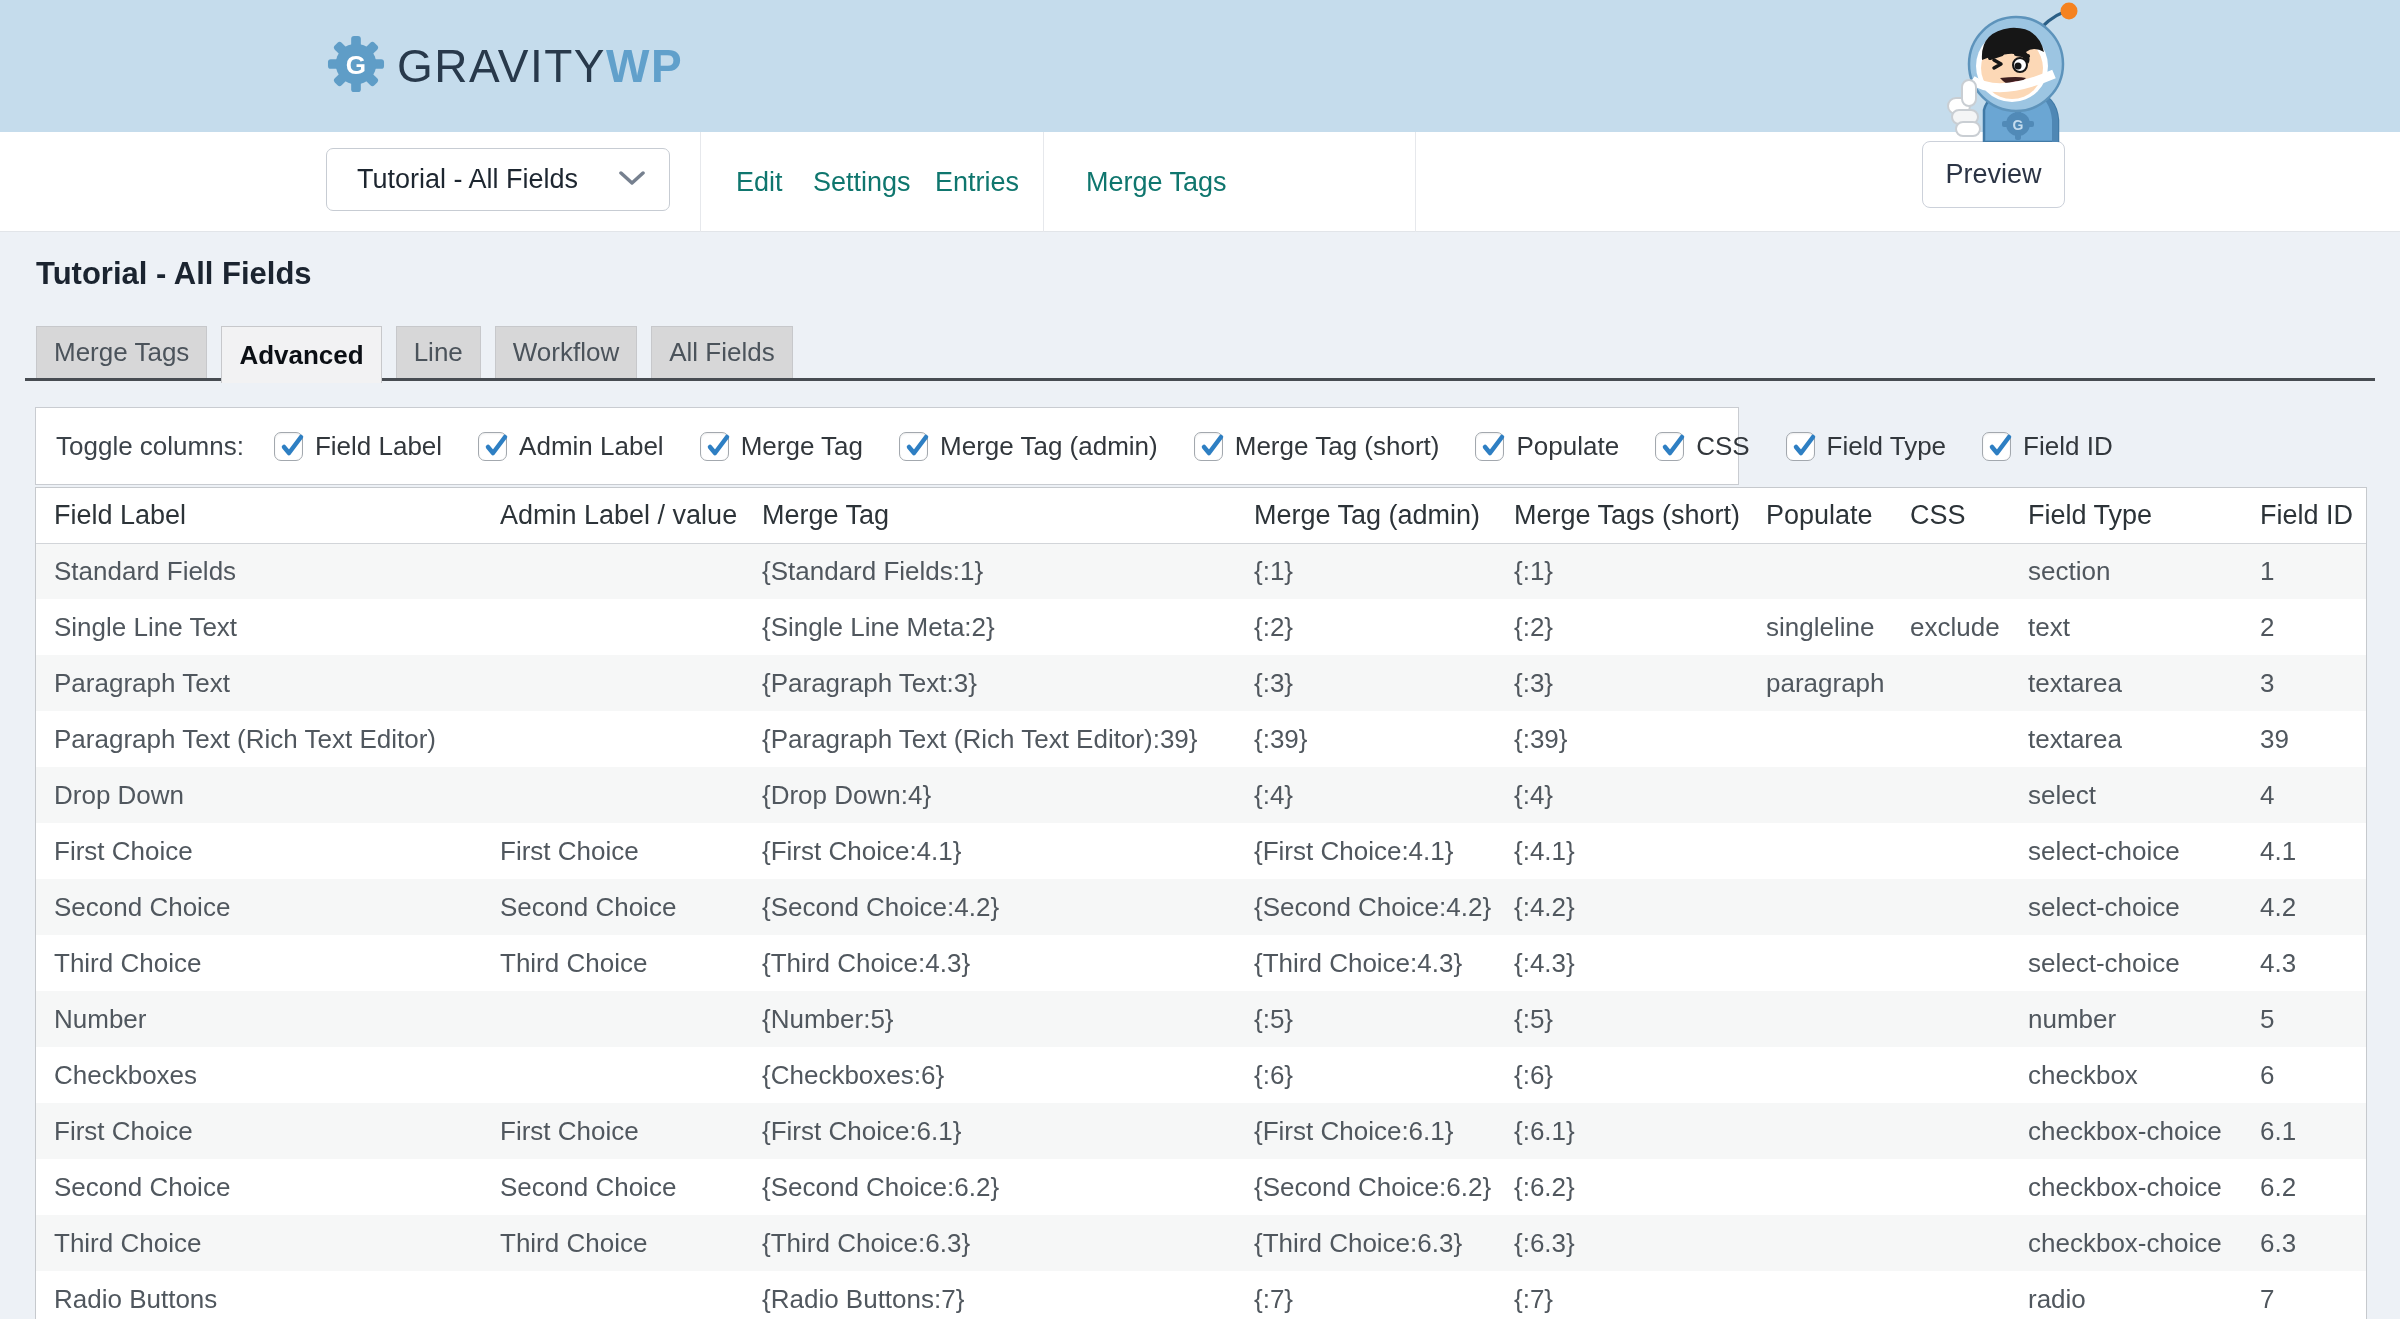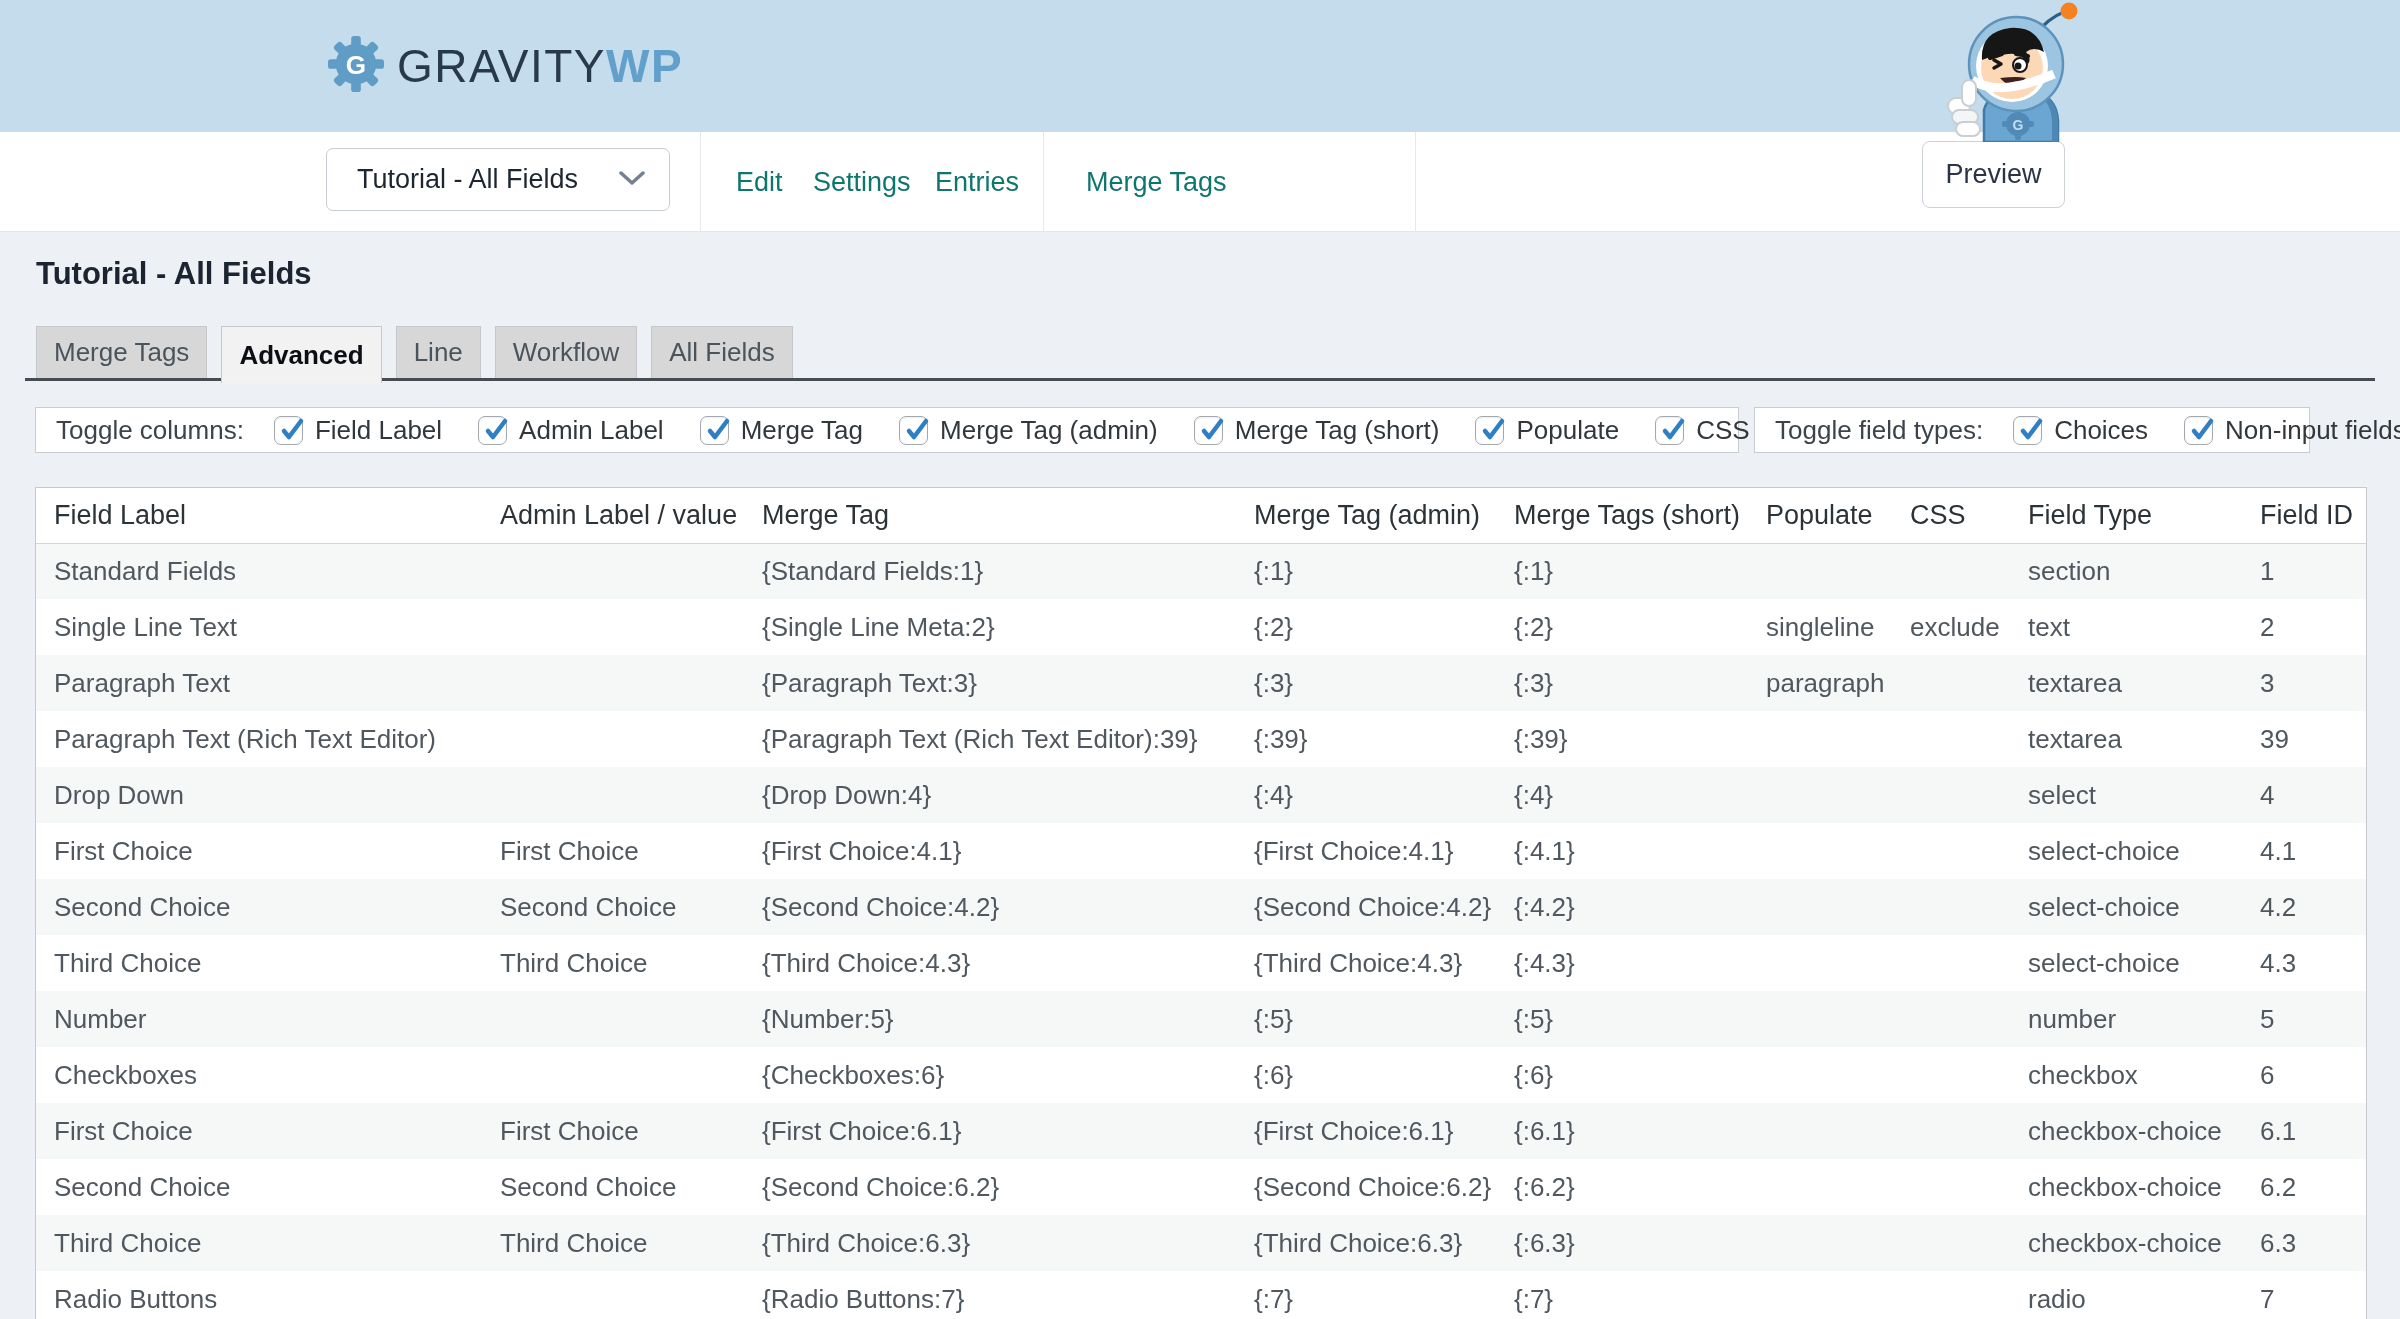--- a/index.html
+++ b/index.html
@@ -23,21 +23,21 @@
   .preview-btn { position:absolute; left:1922px; top:9px; width:143px; height:67px; background:#fff; border:1px solid #ccd1da; border-radius:8px; font-size:27px; color:#2b3445; display:flex; align-items:center; justify-content:center; cursor:pointer; font-family:"Liberation Sans",sans-serif; }
 
   
   .page-title { position:absolute; left:36px; top:256px; font-size:31px; font-weight:700; color:#1b2430; }
   .tabs-underline { position:absolute; left:25px; top:378px; width:2350px; height:3px; background:#474c52; }
   .tabs { position:absolute; left:36px; top:326px; display:flex; gap:14px; align-items:flex-start; z-index:2; }
   .tab { height:52px; padding:0 17px; display:flex; align-items:center; font-size:26px; color:#4b535b; background:#d7d7d8; border:1px solid #c7c8cb; border-bottom:none; cursor:pointer; white-space:nowrap; }
   .tab.active { height:57px; background:#f2f2f3; color:#0b0f14; font-weight:700; }
 
   
-  .toggle-box { position:absolute; top:407px; height:46px; background:#fff; border:1px solid #c9ccd1; display:flex; align-items:center; padding:0 20px; }
+  .toggle-box { position:absolute; top:407px; height:78px; background:#fff; border:1px solid #c9ccd1; display:flex; align-items:center; padding:0 20px; }
   .toggle-box.columns { left:35px; width:1704px; }
   .toggle-box.fieldtypes { left:1754px; width:556px; }
   .toggle-label { font-size:26px; color:#3c434a; margin-right:30px; white-space:nowrap; }
   .cb-list { display:flex; align-items:center; gap:36px; }
   .cb-item { display:flex; align-items:center; gap:12px; cursor:pointer; white-space:nowrap; }
   .cb { width:29px; height:29px; border:1px solid #a3a8ae; border-radius:7px; background:#fff; position:relative; box-shadow:inset 0 1px 2px rgba(0,0,0,.07); flex:0 0 auto; }
   .cb svg { position:absolute; left:2px; top:-2px; }
   .cb-text { font-size:26px; color:#32373c; }
 
   
@@ -220,41 +220,20 @@
           </span>
           <span class="cb-text">Field Type</span>
         </label>
         <label class="cb-item">
           <span class="cb">
             <svg width="30" height="30" viewBox="0 0 30 30">
               <path d="M7 16 L12 22 L24 6" stroke="#2e7fc3" stroke-width="4.5" fill="none" stroke-linecap="round" stroke-linejoin="round"></path>
             </svg>
           </span>
           <span class="cb-text">Field ID</span>
-        </label>
-      </div>
-  </div>
-  <div class="toggle-box fieldtypes">
-    <span class="toggle-label">Toggle field types:</span>
-    <div class="cb-list" id="toggle-fieldtypes-list">
-        <label class="cb-item">
-          <span class="cb">
-            <svg width="30" height="30" viewBox="0 0 30 30">
-              <path d="M7 16 L12 22 L24 6" stroke="#2e7fc3" stroke-width="4.5" fill="none" stroke-linecap="round" stroke-linejoin="round"></path>
-            </svg>
-          </span>
-          <span class="cb-text">Choices</span>
-        </label>
-        <label class="cb-item">
-          <span class="cb">
-            <svg width="30" height="30" viewBox="0 0 30 30">
-              <path d="M7 16 L12 22 L24 6" stroke="#2e7fc3" stroke-width="4.5" fill="none" stroke-linecap="round" stroke-linejoin="round"></path>
-            </svg>
-          </span>
-          <span class="cb-text">Non-input fields</span>
         </label>
       </div>
   </div>
 
   <div class="table-wrap">
     <table>
       <colgroup>
         <col style="width:446px">
           <col style="width:262px">
           <col style="width:492px">

